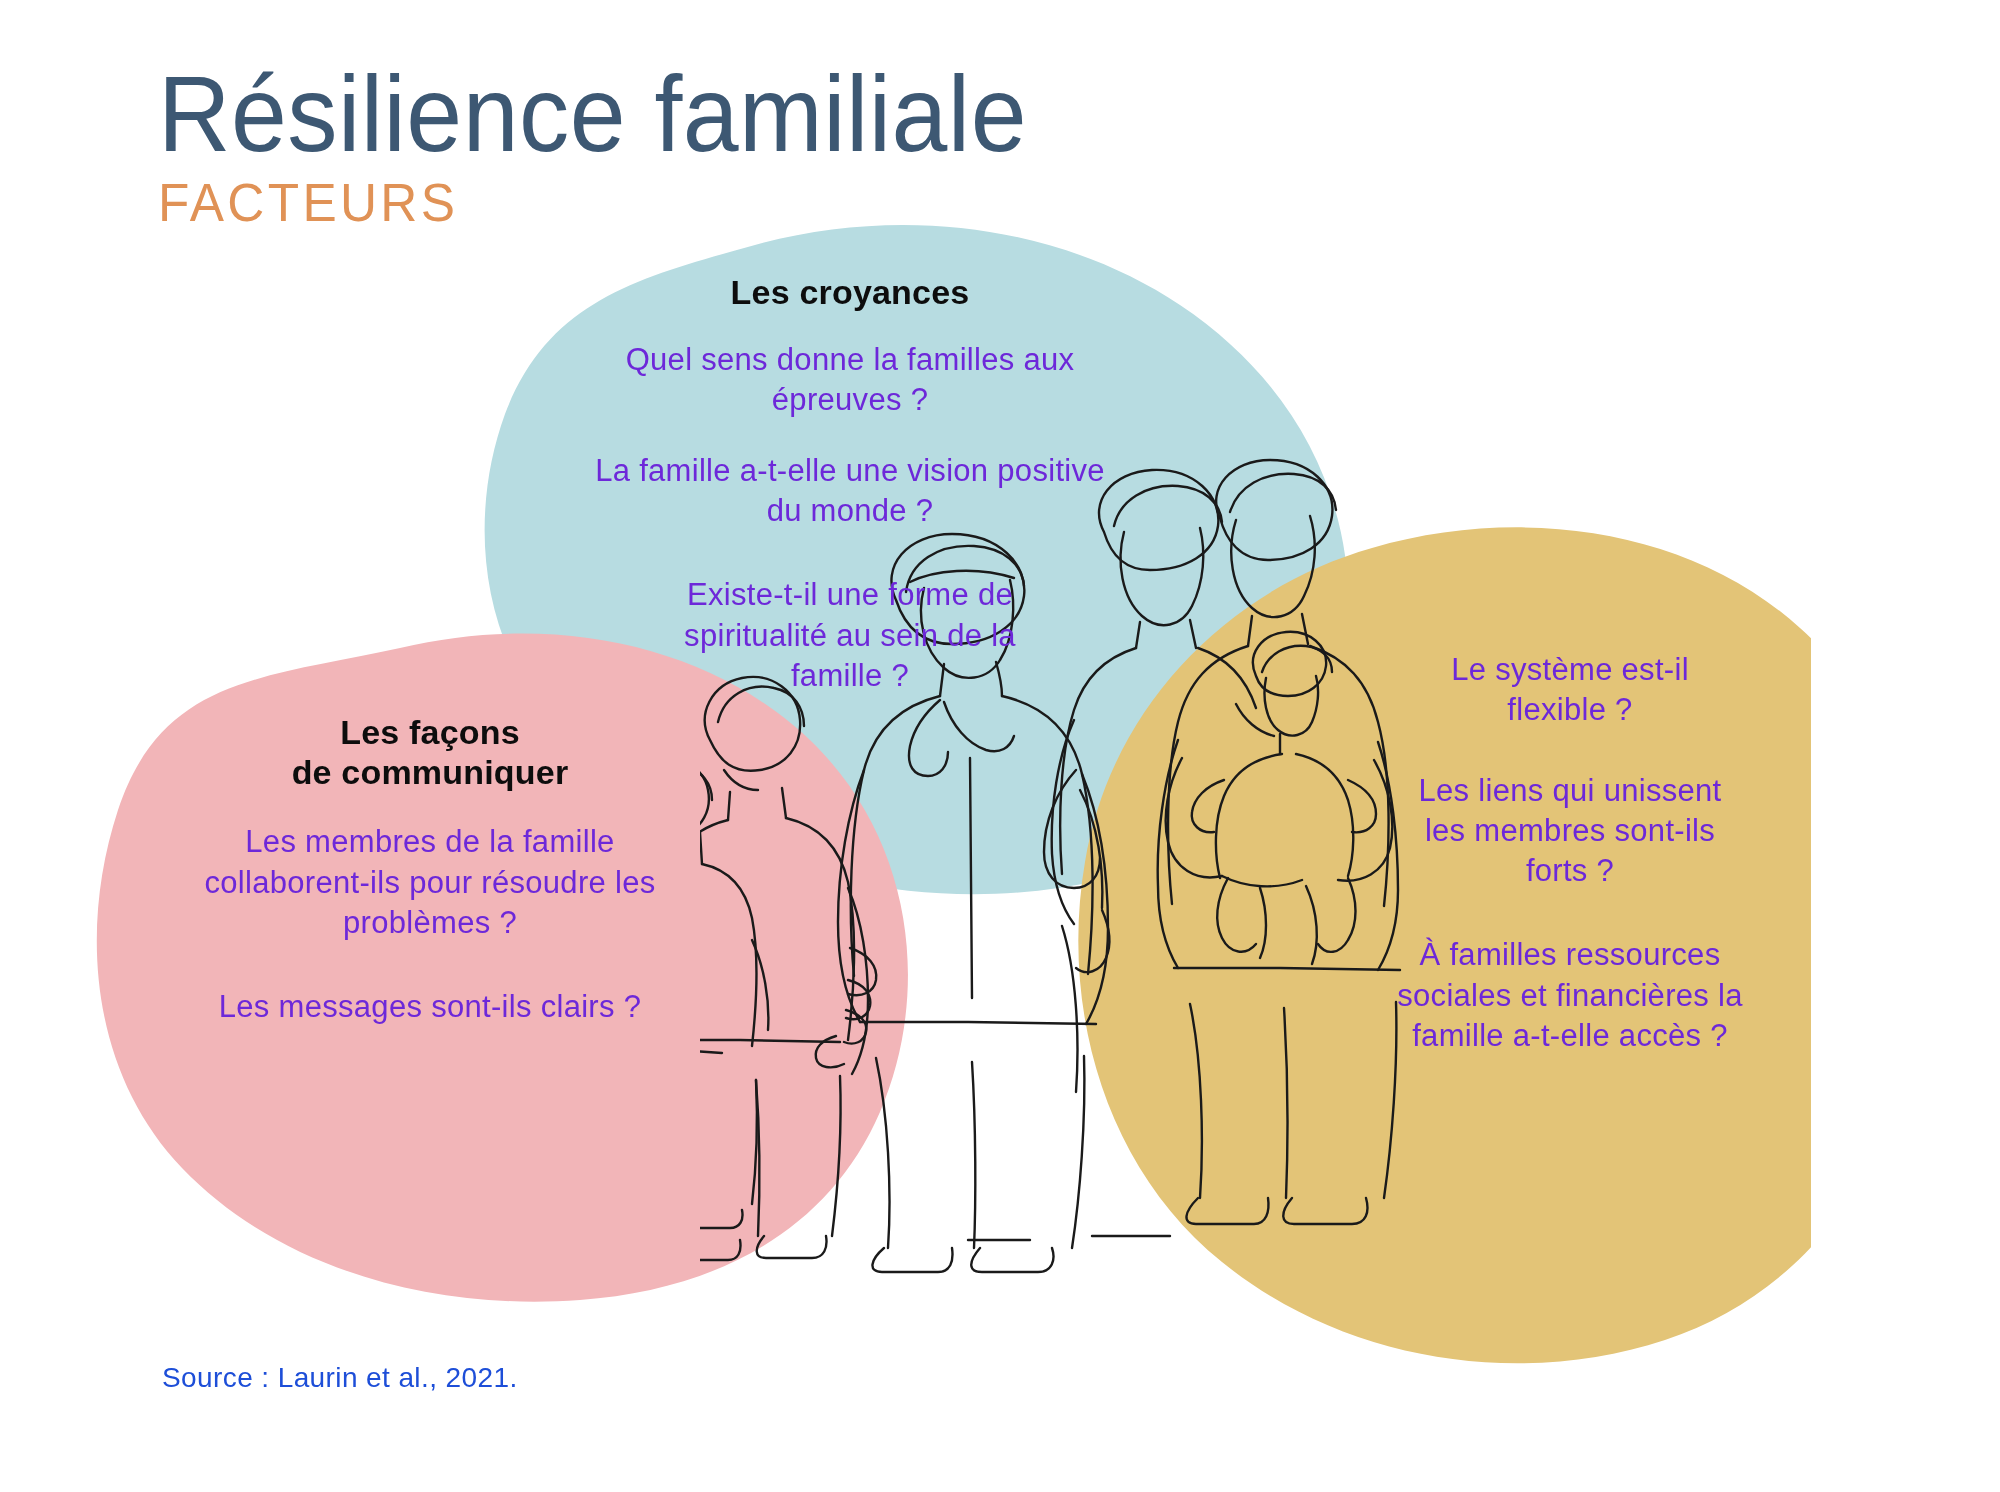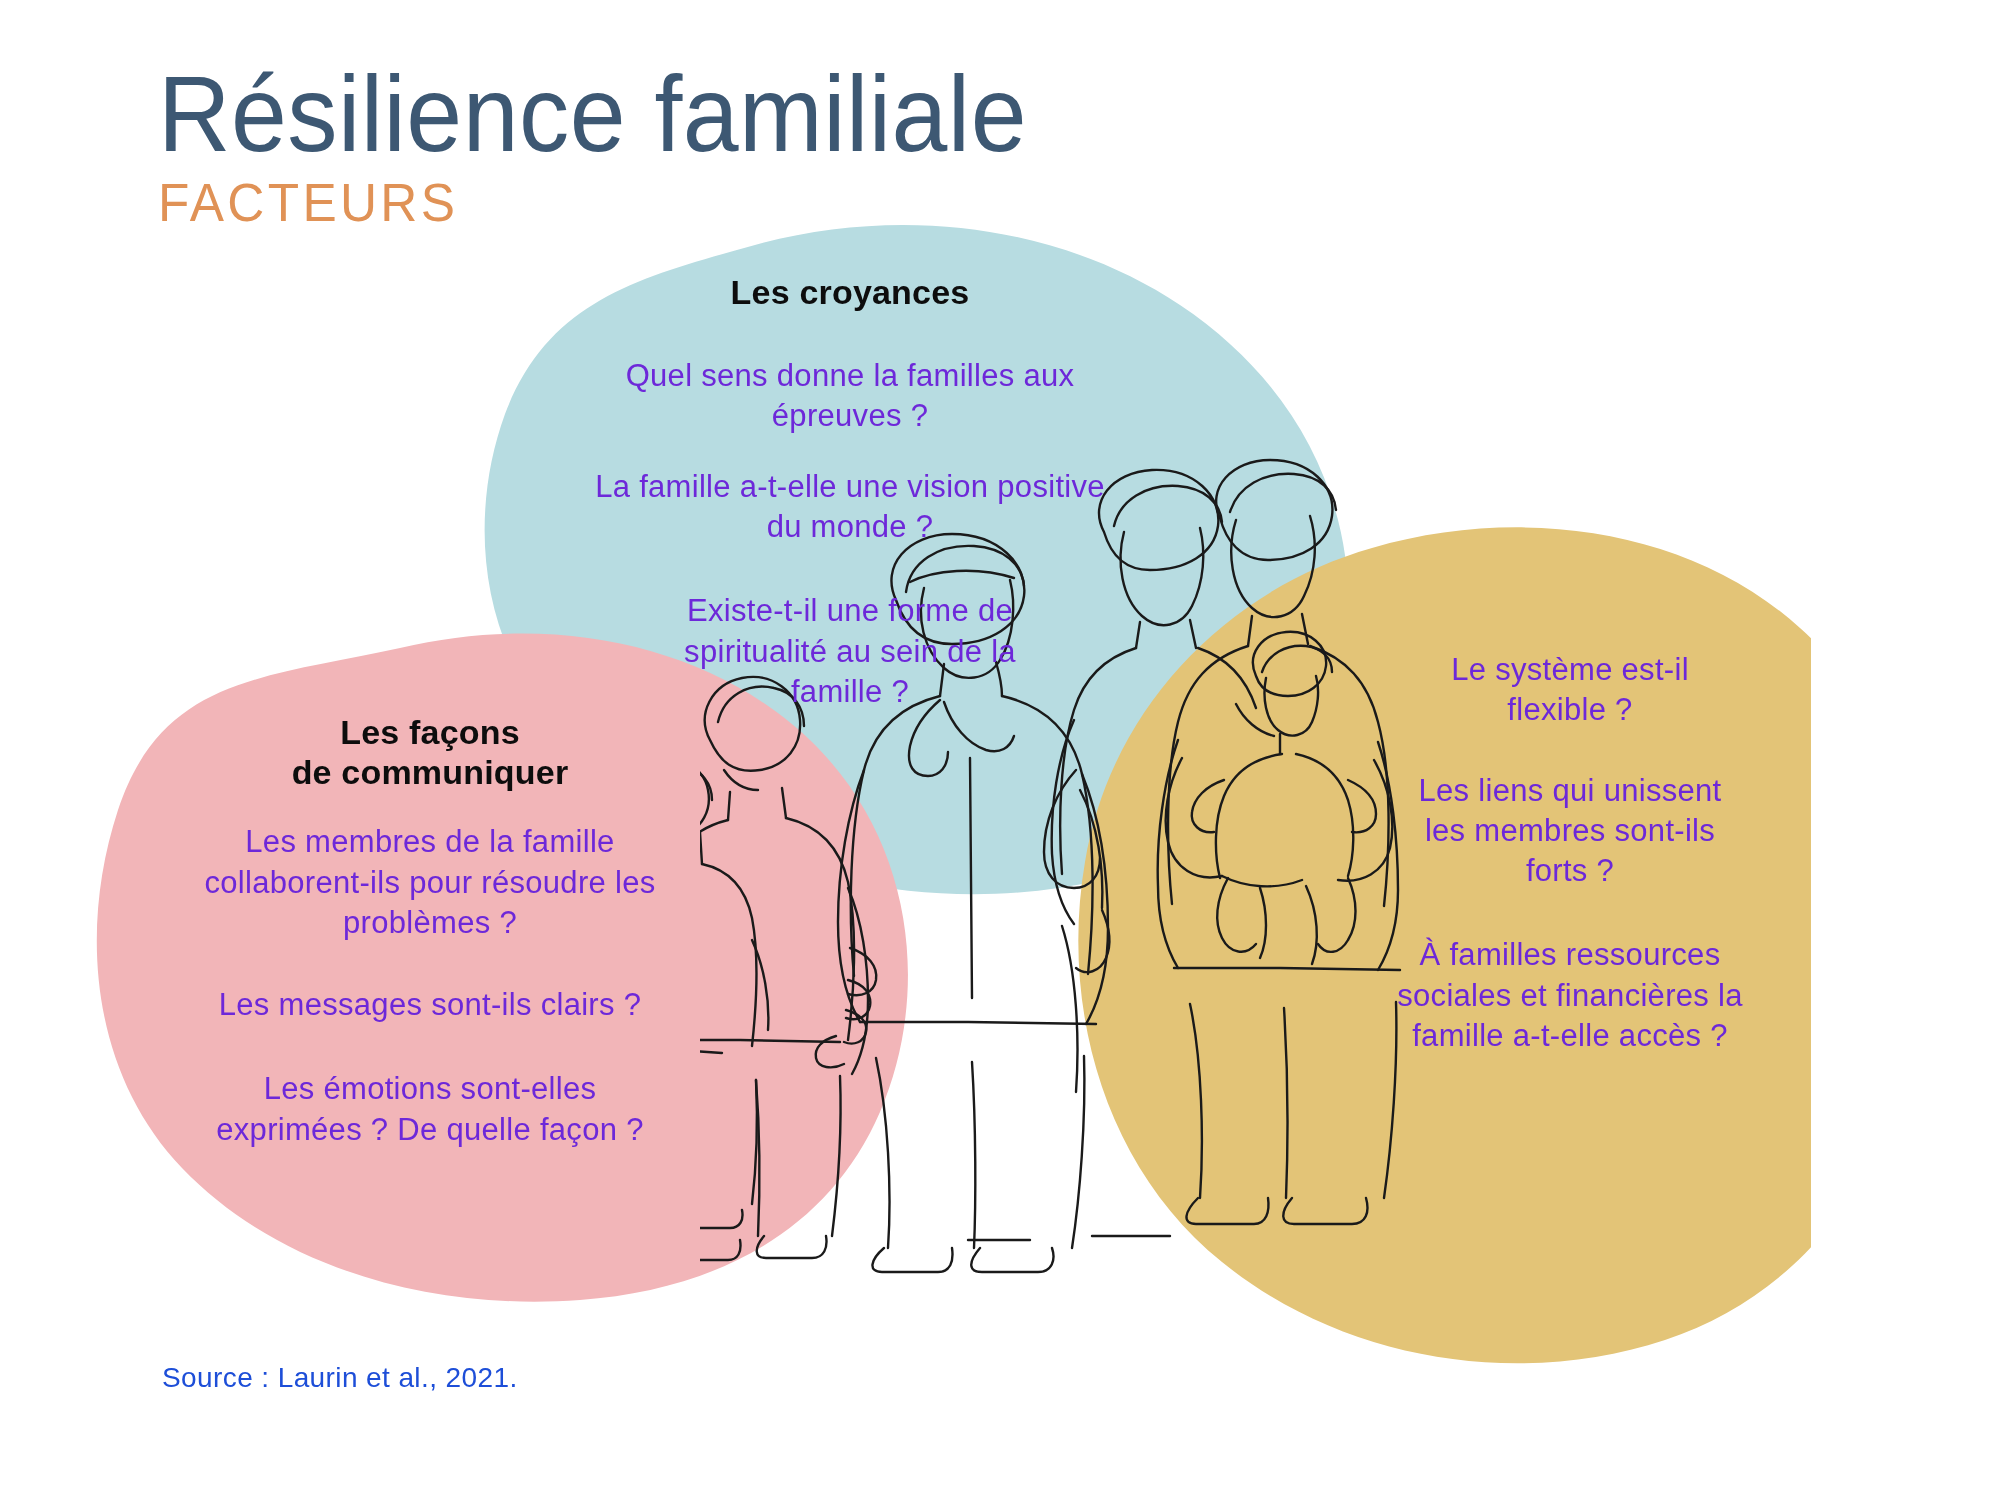--- a/index.html
+++ b/index.html
@@ -92,21 +92,21 @@
     margin-bottom: 30px;
     white-space: pre-line;
   }
   .group-item:last-child { margin-bottom: 0; margin-top: 44px; }
 
   #group-beliefs {
     left: 540px;
     top: 272px;
     width: 620px;
   }
-  #group-beliefs .group-title { margin-bottom: 44px; }
+  #group-beliefs .group-title { margin-bottom: 28px; }
 
   #group-communication {
     left: 130px;
     top: 712px;
     width: 600px;
   }
   #group-communication .group-title { margin-bottom: 30px; }
   #group-communication .group-item { margin-bottom: 42px; }
 
   #group-organization {
@@ -378,22 +378,20 @@
 famille ?</div>
   </div>
 
   <div class="group" id="group-communication">
     <div class="group-title" style="white-space: pre-line;">Les façons
 de communiquer</div>
     <div class="group-item">Les membres de la famille
 collaborent-ils pour résoudre les
 problèmes ?</div>
     <div class="group-item">Les messages sont-ils clairs ?</div>
-    <div class="group-item">Les émotions sont-elles
-exprimées ? De quelle façon ?</div>
   </div>
 
   <div class="group" id="group-organization">
     <div class="group-item">Le système est-il
 flexible ?</div>
     <div class="group-item">Les liens qui unissent
 les membres sont-ils
 forts ?</div>
     <div class="group-item">À familles ressources
 sociales et financières la

